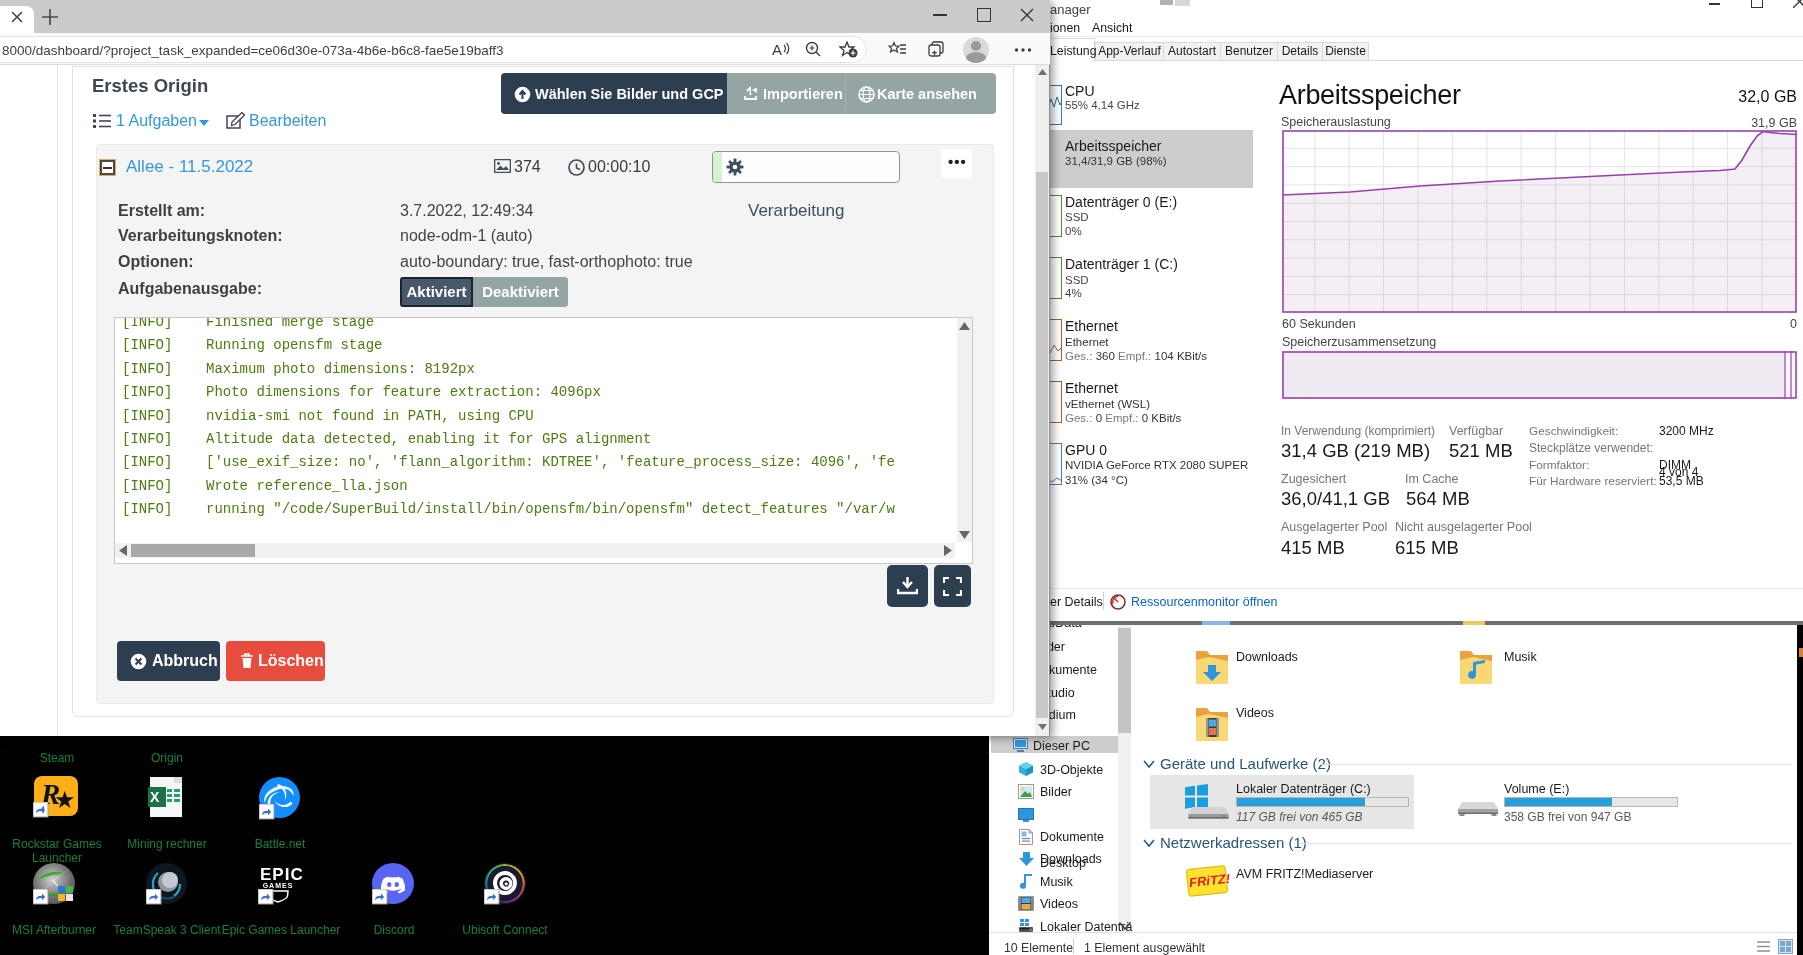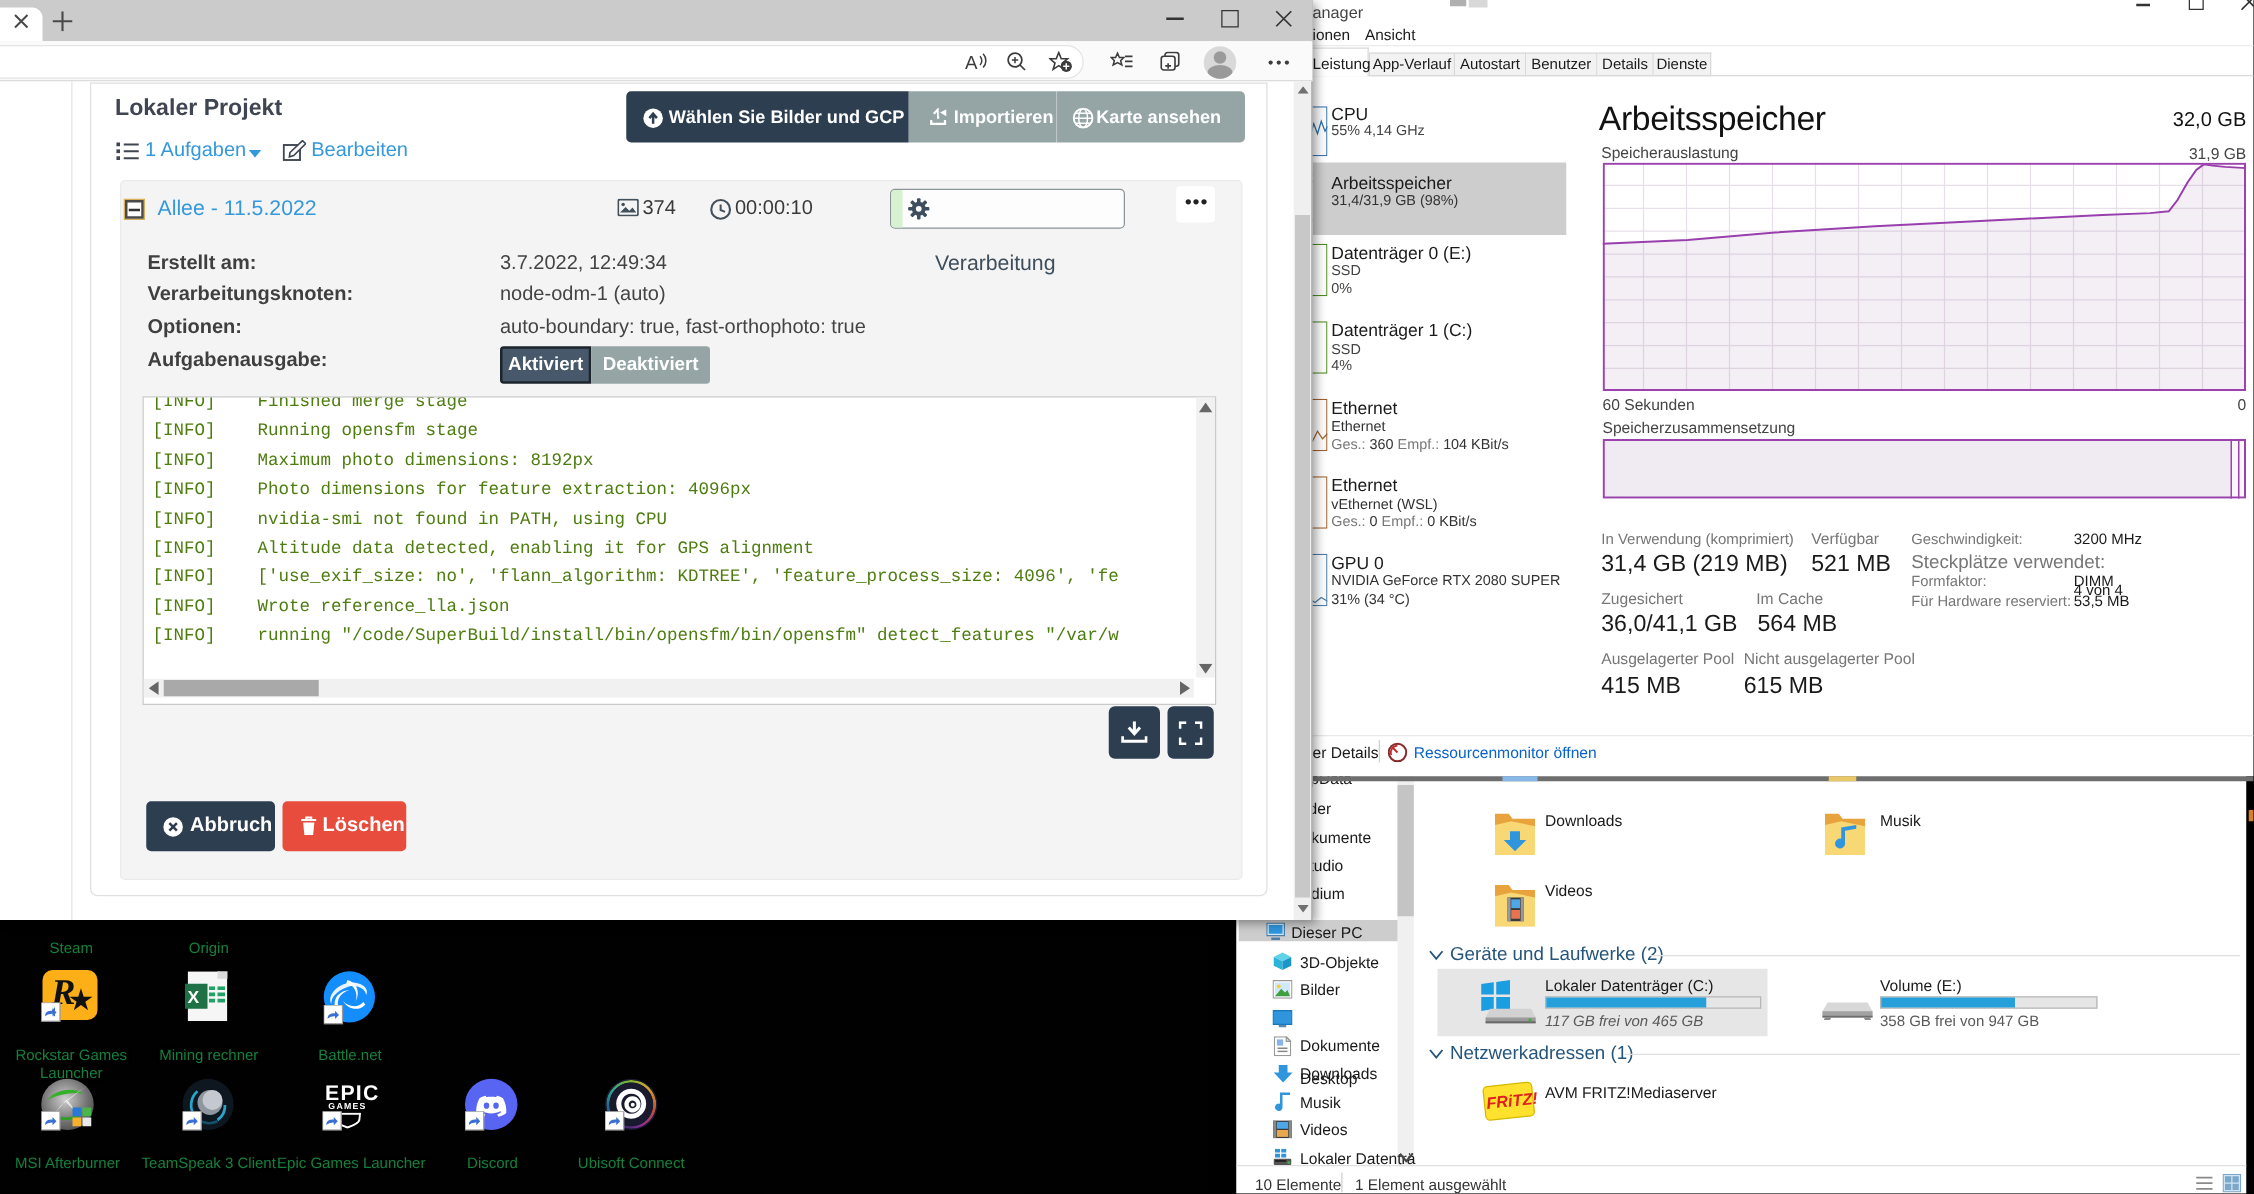--- a/index.html
+++ b/index.html
@@ -430,21 +430,21 @@
     <div class="a" style="left:235px;top:472px;font-size:12.5px;color:#767676;">Zugesichert</div>
     <div class="a" style="left:359px;top:472px;font-size:12.5px;color:#767676;">Im Cache</div>
     <div class="a" style="left:235px;top:488px;font-size:18.5px;color:#1a1a1a;">36,0/41,1 GB</div>
     <div class="a" style="left:360px;top:488px;font-size:18.5px;color:#1a1a1a;">564 MB</div>
     <div class="a" style="left:235px;top:520px;font-size:12.5px;color:#767676;">Ausgelagerter Pool</div>
     <div class="a" style="left:349px;top:520px;font-size:12.5px;color:#767676;">Nicht ausgelagerter Pool</div>
     <div class="a" style="left:235px;top:537px;font-size:18.5px;color:#1a1a1a;">415 MB</div>
     <div class="a" style="left:349px;top:537px;font-size:18.5px;color:#1a1a1a;">615 MB</div>
     <div class="a" style="left:483px;top:424px;font-size:11.8px;color:#767676;">Geschwindigkeit:</div>
     <div class="a" style="left:613px;top:424px;font-size:12px;color:#1a1a1a;">3200 MHz</div>
-    <div class="a" style="left:483px;top:441px;font-size:15px;color:#767676;">Steckplätze verwendet:</div>
+    <div class="a" style="left:483px;top:441px;font-size:12px;color:#767676;">Steckplätze verwendet:</div>
     <div class="a" style="left:613px;top:441px;font-size:12px;color:#1a1a1a;margin-top:24px;">4 von 4</div>
     <div class="a" style="left:483px;top:458px;font-size:11.8px;color:#767676;">Formfaktor:</div>
     <div class="a" style="left:613px;top:458px;font-size:12px;color:#1a1a1a;">DIMM</div>
     <div class="a" style="left:483px;top:474px;font-size:11.8px;color:#767676;">Für Hardware reserviert:</div>
     <div class="a" style="left:613px;top:474px;font-size:12px;color:#1a1a1a;">53,5 MB</div>
 
     <div class="a" style="left:0;top:588px;width:757px;height:1px;background:#e8e8e8;"></div>
     <div class="a" style="left:4px;top:595px;font-size:12.5px;">er Details</div>
     <div class="a" style="left:57px;top:592px;width:1px;height:18px;background:#d0d0d0;"></div>
     <svg class="a" style="left:64px;top:594px;" width="16" height="16">
@@ -466,20 +466,21 @@
         <path d="M8 0 L8 16 M0 8 L16 8" stroke="#4a4a4a" stroke-width="1.7"></path>
       </svg>
     <div class="a" style="left:933px;top:14px;width:14px;height:1.6px;background:#333;"></div>
     <div class="a" style="left:977px;top:8px;width:14px;height:14px;border:1.4px solid #333;"></div>
     <svg class="a" style="left:1020px;top:8px;" width="14" height="14">
         <path d="M1 1 L13 13 M13 1 L1 13" stroke="#333" stroke-width="1.4"></path>
       </svg>
 
     <div class="a" style="left:0;top:33px;width:1050px;height:32px;background:#fafafa;border-bottom:1px solid #dcdcdc;"></div>
     <div class="a" style="left:-20px;top:36px;width:887px;height:27px;background:#fff;border:1px solid #e4e4e4;border-radius:14px;"></div>
+    <div class="a" style="left:2px;top:43px;font-size:13.5px;color:#3c4043;">8000/dashboard/?project_task_expanded=ce06d30e-073a-4b6e-b6c8-fae5e19baff3</div>
     <svg class="a" style="left:772px;top:41px;" width="19" height="17">
         <text x="0" y="14" font-size="15" fill="#3c3c3c" font-family="Liberation Sans">A</text>
         <path d="M12 4 A 5 5 0 0 1 12 11 M14.5 2 A 8 8 0 0 1 14.5 13" stroke="#3c3c3c" stroke-width="1.2" fill="none"></path>
       </svg>
     <svg class="a" style="left:805px;top:41px;" width="17" height="17">
         <circle cx="7" cy="7" r="5.5" stroke="#3c3c3c" stroke-width="1.4" fill="none"></circle>
         <line x1="11" y1="11" x2="15" y2="15" stroke="#3c3c3c" stroke-width="1.4"></line>
         <path d="M7 4.5 L7 9.5 M4.5 7 L9.5 7" stroke="#3c3c3c" stroke-width="1.2"></path>
       </svg>
     <svg class="a" style="left:839px;top:41px;" width="19" height="17">
@@ -501,21 +502,21 @@
       <div class="a" style="left:3px;top:15px;width:20px;height:12px;border-radius:50% 50% 0 0;background:#9a9a9a;"></div>
     </div>
     <svg class="a" style="left:1014px;top:47px;" width="18" height="6">
         <circle cx="2.5" cy="3" r="1.7" fill="#3c3c3c"></circle>
         <circle cx="9" cy="3" r="1.7" fill="#3c3c3c"></circle>
         <circle cx="15.5" cy="3" r="1.7" fill="#3c3c3c"></circle>
       </svg>
 
     <div class="a" style="left:57px;top:65px;width:1px;height:671px;background:#e5e5e5;"></div>
     <div class="a" style="left:72px;top:66px;width:942px;height:651px;background:#fff;border:1px solid #e0e0e0;border-radius:0 0 6px 6px;"></div>
-    <div class="a" style="left:92px;top:75px;font-size:18.5px;font-weight:bold;color:#3f4652;">Lokaler Projekt</div>
+    <div class="a" style="left:92px;top:75px;font-size:18.5px;font-weight:bold;color:#3f4652;">Erstes Origin</div>
     <svg class="a" style="left:93px;top:113px;" width="19" height="16">
         <g stroke="#3f4652" stroke-width="1.6">
           <line x1="6" y1="2.5" x2="18" y2="2.5"></line>
           <line x1="6" y1="8" x2="18" y2="8"></line>
           <line x1="6" y1="13.5" x2="18" y2="13.5"></line>
         </g>
         <g fill="#3f4652">
           <rect x="0" y="1" width="3" height="3"></rect>
           <rect x="0" y="6.5" width="3" height="3"></rect>
           <rect x="0" y="12" width="3" height="3"></rect>

